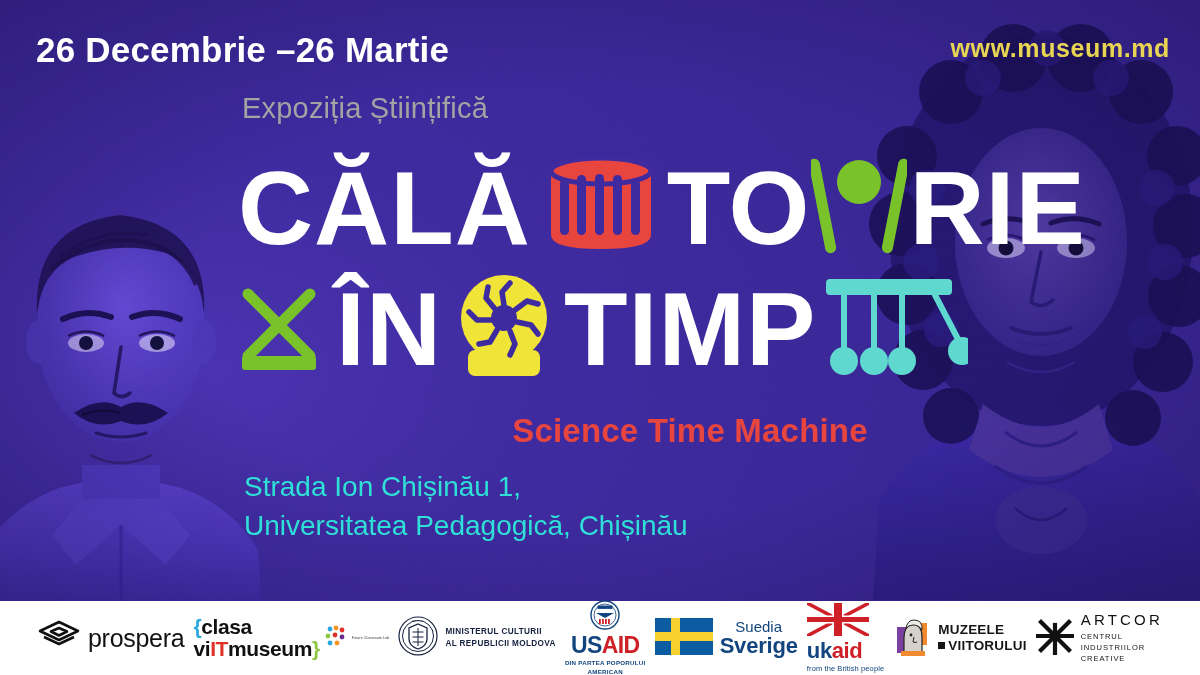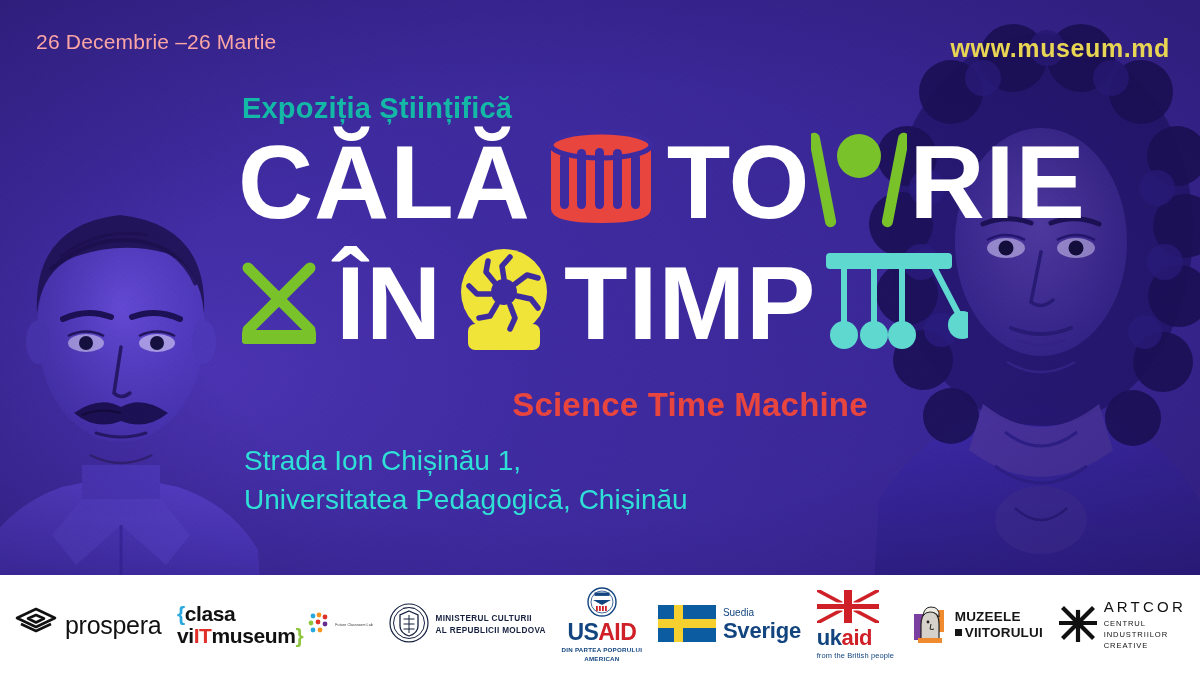--- a/index.html
+++ b/index.html
@@ -51,24 +51,24 @@
   .portrait svg { display: block; }
 
   .portrait-left  { left: -30px;  top: 95px;  width: 300px; height: 520px; }
   .portrait-right { right: -15px; top: -20px; width: 360px; height: 620px; }
 
   
   .date-line {
     position: absolute;
     left: 36px;
     top: 30px;
-    font-size: 21px;
-    font-weight: 400;
+    font-size: 35px;
+    font-weight: 700;
     letter-spacing: .2px;
-    color: #fca5a5;
+    color: #ffffff;
     white-space: nowrap;
   }
   .site-line {
     position: absolute;
     right: 30px;
     top: 34px;
     font-size: 25px;
     font-weight: 600;
     letter-spacing: .6px;
     color: #e8d553;
@@ -77,24 +77,24 @@
 
   
   .content {
     position: absolute;
     left: 236px;
     top: 92px;
     width: 900px;
   }
   .eyebrow {
     font-size: 29px;
-    font-weight: 700;
-    color: #14b8a6;
+    font-weight: 400;
+    color: #a3a3a3;
     letter-spacing: .2px;
-    margin: 0 0 2px 6px;
+    margin: 0 0 28px 6px;
   }
 
   .bigline {
     display: flex;
     align-items: center;
     white-space: nowrap;
   }
   .bigline-1 { margin-left: 2px; }
   .bigline-2 { margin-left: 0px; margin-top: 9px; }
 
@@ -126,26 +126,26 @@
     line-height: 1.37;
     color: #2ee0d6;
   }
 
   
   .footer {
     position: absolute;
     left: 0;
     right: 0;
     bottom: 0;
-    height: 100px;
+    height: 74px;
     background: #ffffff;
     display: flex;
     align-items: center;
     justify-content: space-between;
-    padding: 0 14px;
+    padding: 0 37px;
     box-sizing: border-box;
   }
   .logo {
     display: flex;
     align-items: center;
     gap: 7px;
     flex: 0 0 auto;
   }
 
   .prospera-word {
@@ -198,21 +198,21 @@
   .usaid-sub {
     font-size: 6.2px;
     font-weight: 700;
     color: #12457f;
     letter-spacing: .25px;
     line-height: 1.4;
     margin-top: 2px;
   }
 
   .sweden-text { line-height: 1.05; }
-  .sw-1 { font-size: 10px; font-weight: 400; color: #12457f; }
+  .sw-1 { font-size: 15px; font-weight: 400; color: #12457f; text-align: center; }
   .sw-2 { font-size: 22px; font-weight: 700; color: #12457f; letter-spacing: -.2px; }
 
   .uk-wrap { text-align: left; }
   .uk-word { font-size: 22px; font-weight: 700; letter-spacing: -.4px; line-height: 1; }
   .uk-uk { color: #12457f; }
   .uk-aid { color: #cf2027; }
   .uk-sub { font-size: 7.5px; color: #12457f; letter-spacing: .1px; margin-top: 2px; }
 
   .artcor-text { line-height: 1.1; }
   .artcor-name {

